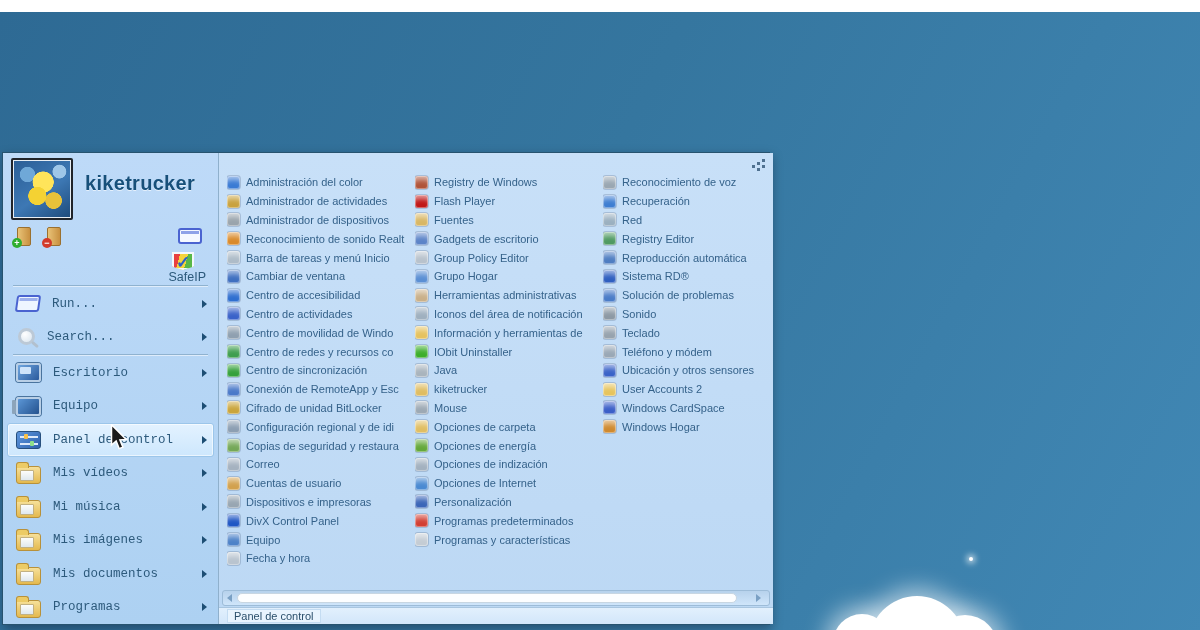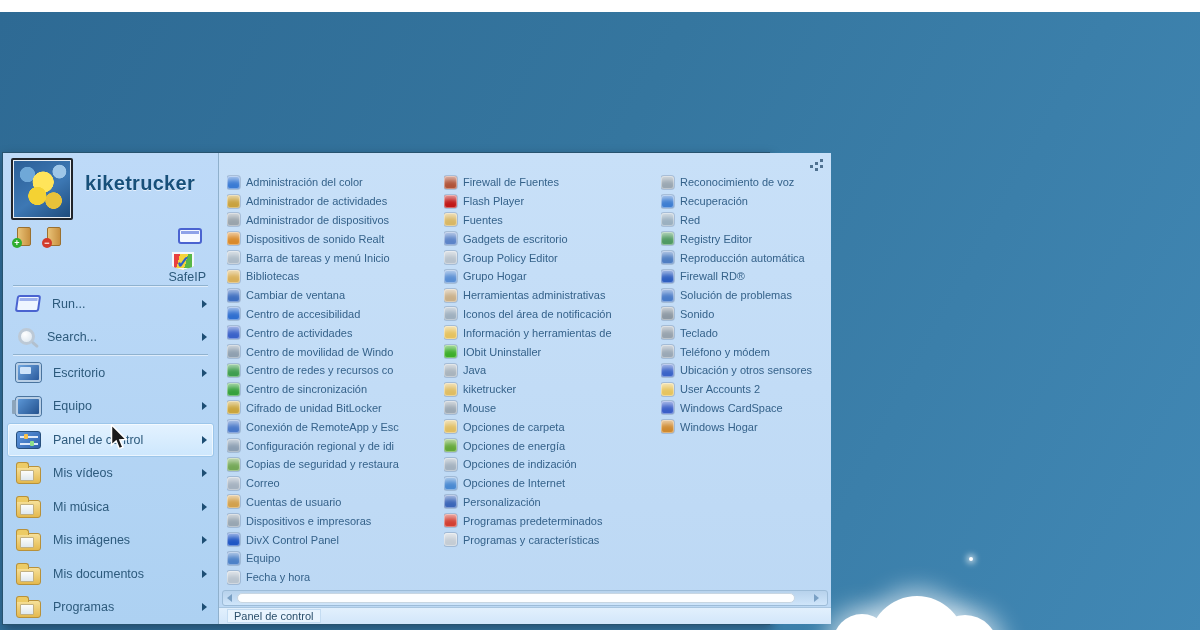--- a/index.html
+++ b/index.html
@@ -54,21 +54,21 @@
   .pinned-row { height:32px; display:flex; align-items:flex-end; padding:0 8px;flex-direction:column; }
   .icon-shield { width:22px; height:24px; margin-right:12px; position:relative;
     clip-path:polygon(50% 100%, 0 80%, 0 0, 100% 0, 100% 80%);
     background:linear-gradient(105deg,#e84040 0 32%,#f5d33c 32% 62%,#58b847 62% 100%);
     box-shadow:inset 0 0 0 2px #f4f8fb; }
   .icon-shield::after { content:"✓"; position:absolute; left:4px; top:0px; font-size:17px;
     font-weight:700; color:#2a62c8; }
 
   .sep { height:1px; background:#8fb2cf; margin:1px 6px; box-shadow:0 1px 0 rgba(255,255,255,.55); }
 
-  .sidebar-list { display:flex; flex-direction:column; flex:1; }
+  .sidebar-list { display:flex; flex-direction:column; flex:1;font-family:Liberation Mono, monospace; }
   .side-item { height:33px; display:flex; align-items:center; padding:0 6px 0 8px;
     position:relative; border:1px solid transparent; border-radius:3px; }
   .side-item.tall { height:33.5px; }
   .side-item.hl { background:linear-gradient(#e3f2ff,#cde7fd); border-color:#9cc6ea;
     box-shadow:inset 0 0 0 1px rgba(255,255,255,.6); }
   .s-label { font-size:12.5px; color:#2d5a7c; margin-left:12px; white-space:nowrap; }
   .s-arrow { position:absolute; right:6px; width:0; height:0;
     border-left:5px solid #1d4e74; border-top:4px solid transparent; border-bottom:4px solid transparent; }
   .s-icon { flex:none; }
 
@@ -98,21 +98,21 @@
   .icon-folder::before { content:""; position:absolute; top:-5px; left:-1px; width:11px; height:5px;
     background:#eccb66; border:1px solid #b8913a; border-bottom:none; border-radius:3px 3px 0 0; }
   .icon-folder::after { content:""; position:absolute; left:3px; top:3px; width:12px; height:9px;
     background:linear-gradient(#fdfdfb,#dfe8ee); border:1px solid #c2b183; border-radius:1px; }
 
   
   .flyout { flex:1; display:flex; flex-direction:column; position:relative;
     background:linear-gradient(180deg,#c8e0f8,#bcd8f4); }
   .grip { position:absolute; top:6px; right:8px; width:3px; height:3px; background:#4f7190;
     box-shadow:-5px 3px 0 #4f7190,-10px 6px 0 #4f7190,0 6px 0 #4f7190,-5px 9px 0 #4f7190, 0 0 0 #4f7190; }
-  .flyout-cols { flex:1; display:flex; padding:20px 0 0 8px; overflow:hidden;gap:29px; }
+  .flyout-cols { flex:1; display:flex; padding:20px 0 0 8px; overflow:hidden; }
   .fcol { width:188px; flex:none; display:flex; flex-direction:column; }
   .fcol:last-child { width:170px; }
   .f-item { height:18.8px; display:flex; align-items:center; white-space:nowrap; overflow:hidden; }
   .tile { width:13px; height:13px; border-radius:3px; flex:none; margin:0 6px 0 0;
     box-shadow:inset 0 0 0 1px rgba(255,255,255,.35), inset 0 7px 5px -3px rgba(255,255,255,.55),
       0 0 0 1px rgba(20,40,70,.18); }
   .f-label { font-size:11px; color:#35628a; }
 
   .hscroll { height:16px; margin:0 3px 1px 3px; display:flex; align-items:center;
     background:linear-gradient(#b7d2ec,#cfe5fa); border:1px solid #9dbcd8; border-radius:3px;
@@ -245,31 +245,27 @@
             <div class="f-item">
     <span class="tile" style="background-color: rgb(201, 162, 62);"></span>
     <span class="f-label">Administrador de actividades</span>
   </div>
             <div class="f-item">
     <span class="tile" style="background-color: rgb(154, 164, 172);"></span>
     <span class="f-label">Administrador de dispositivos</span>
   </div>
             <div class="f-item">
     <span class="tile" style="background-color: rgb(217, 138, 43);"></span>
-    <span class="f-label">Dispositivos de sonido Realt</span>
+    <span class="f-label">Reconocimiento de sonido Realt</span>
   </div>
             <div class="f-item">
     <span class="tile" style="background-color: rgb(174, 188, 200);"></span>
     <span class="f-label">Barra de tareas y menú Inicio</span>
   </div>
             <div class="f-item">
-    <span class="tile" style="background-color: rgb(217, 176, 90);"></span>
-    <span class="f-label">Bibliotecas</span>
-  </div>
-            <div class="f-item">
     <span class="tile" style="background-color: rgb(63, 111, 192);"></span>
     <span class="f-label">Cambiar de ventana</span>
   </div>
             <div class="f-item">
     <span class="tile" style="background-color: rgb(47, 111, 208);"></span>
     <span class="f-label">Centro de accesibilidad</span>
   </div>
             <div class="f-item">
     <span class="tile" style="background-color: rgb(58, 98, 201);"></span>
     <span class="f-label">Centro de actividades</span>
@@ -280,28 +276,28 @@
   </div>
             <div class="f-item">
     <span class="tile" style="background-color: rgb(63, 158, 79);"></span>
     <span class="f-label">Centro de redes y recursos co</span>
   </div>
             <div class="f-item">
     <span class="tile" style="background-color: rgb(53, 161, 60);"></span>
     <span class="f-label">Centro de sincronización</span>
   </div>
             <div class="f-item">
+    <span class="tile" style="background-color: rgb(74, 121, 201);"></span>
+    <span class="f-label">Conexión de RemoteApp y Esc</span>
+  </div>
+            <div class="f-item">
     <span class="tile" style="background-color: rgb(202, 165, 60);"></span>
     <span class="f-label">Cifrado de unidad BitLocker</span>
   </div>
             <div class="f-item">
-    <span class="tile" style="background-color: rgb(74, 121, 201);"></span>
-    <span class="f-label">Conexión de RemoteApp y Esc</span>
-  </div>
-            <div class="f-item">
     <span class="tile" style="background-color: rgb(140, 159, 179);"></span>
     <span class="f-label">Configuración regional y de idi</span>
   </div>
             <div class="f-item">
     <span class="tile" style="background-color: rgb(116, 168, 87);"></span>
     <span class="f-label">Copias de seguridad y restaura</span>
   </div>
             <div class="f-item">
     <span class="tile" style="background-color: rgb(165, 178, 192);"></span>
     <span class="f-label">Correo</span>
@@ -323,21 +319,21 @@
     <span class="f-label">Equipo</span>
   </div>
             <div class="f-item">
     <span class="tile" style="background-color: rgb(185, 196, 207);"></span>
     <span class="f-label">Fecha y hora</span>
   </div>
           </div>
           <div class="fcol">
             <div class="f-item">
     <span class="tile" style="background-color: rgb(176, 84, 58);"></span>
-    <span class="f-label">Firewall de Fuentes</span>
+    <span class="f-label">Registry de Windows</span>
   </div>
             <div class="f-item">
     <span class="tile" style="background-color: rgb(192, 24, 24);"></span>
     <span class="f-label">Flash Player</span>
   </div>
             <div class="f-item">
     <span class="tile" style="background-color: rgb(216, 183, 101);"></span>
     <span class="f-label">Fuentes</span>
   </div>
             <div class="f-item">
@@ -425,21 +421,21 @@
             <div class="f-item">
     <span class="tile" style="background-color: rgb(79, 154, 98);"></span>
     <span class="f-label">Registry Editor</span>
   </div>
             <div class="f-item">
     <span class="tile" style="background-color: rgb(79, 126, 194);"></span>
     <span class="f-label">Reproducción automática</span>
   </div>
             <div class="f-item">
     <span class="tile" style="background-color: rgb(47, 95, 192);"></span>
-    <span class="f-label">Firewall RD®</span>
+    <span class="f-label">Sistema RD®</span>
   </div>
             <div class="f-item">
     <span class="tile" style="background-color: rgb(74, 124, 200);"></span>
     <span class="f-label">Solución de problemas</span>
   </div>
             <div class="f-item">
     <span class="tile" style="background-color: rgb(141, 153, 164);"></span>
     <span class="f-label">Sonido</span>
   </div>
             <div class="f-item">

